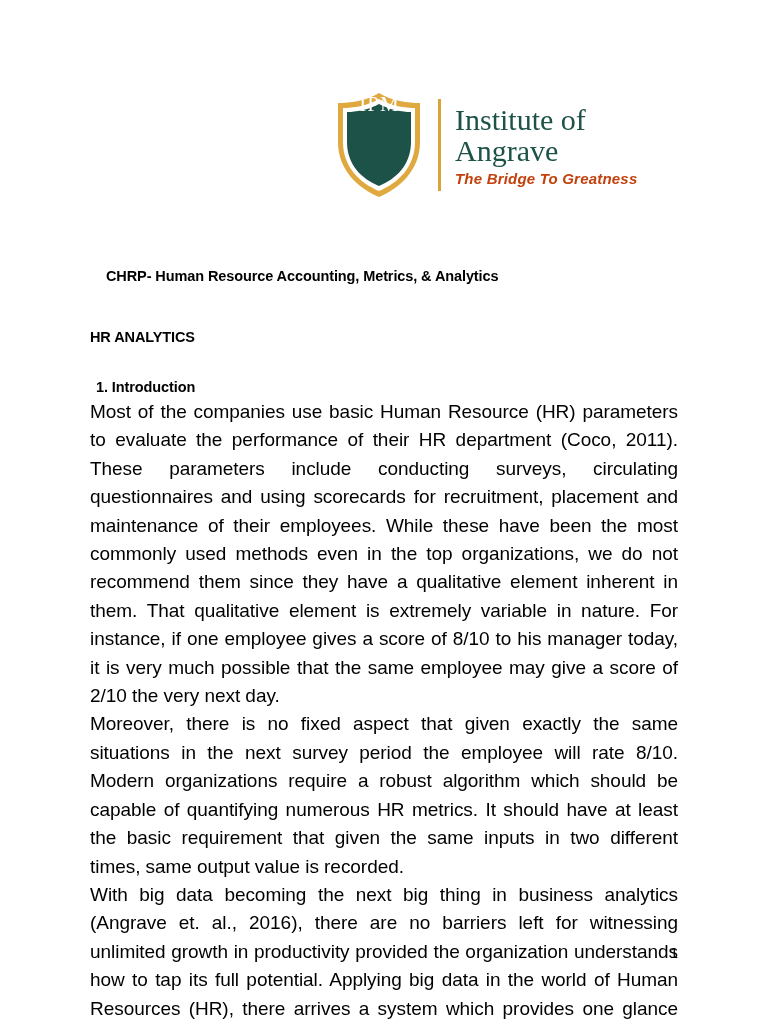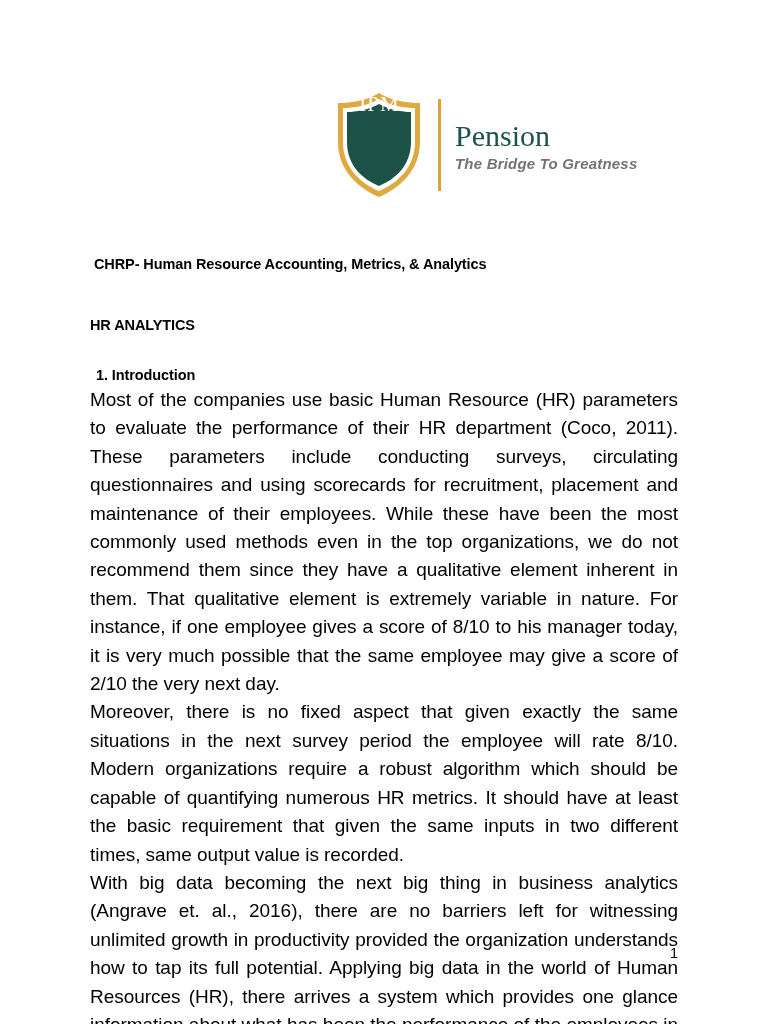--- a/index.html
+++ b/index.html
@@ -90,41 +90,41 @@
   }
 
   .wordmark-line .reg-dot {
     color: #4e8b5c;
   }
 
   .logo-tagline {
     font-family: "Liberation Sans", sans-serif;
     font-style: italic;
     font-weight: bold;
-    color: #737373;
+    color: #c2410c;
     font-size: 15px;
     line-height: 18px;
     margin-top: 4px;
     letter-spacing: 0.2px;
     white-space: nowrap;
   }
 
   
   .content {
     position: absolute;
     left: 90px;
     top: 250px;
     width: 588px;
   }
 
   .doc-title {
     font-size: 14.5px;
     font-weight: bold;
     line-height: 21px;
-    margin: 4px;
+    margin: 16px;
     letter-spacing: -0.1px;
   }
 
   .section-title {
     font-size: 14.5px;
     font-weight: bold;
     line-height: 21px;
     margin: 40px 0 0 0;
     letter-spacing: -0.1px;
   }
@@ -173,21 +173,22 @@
         <path d="M49 3 C36 11, 20 13, 8 13 L8 52 C8 80, 28 98, 49 107 C70 98, 90 80, 90 52 L90 13 C78 13, 62 11, 49 3 Z" fill="#e0a93f"></path>
         <path d="M49 9 C37 16, 23 18, 13 18 L13 52 C13 77, 30 93, 49 101 C68 93, 85 77, 85 52 L85 18 C75 18, 61 16, 49 9 Z" fill="#ffffff"></path>
         <path d="M49 14 C38 20, 26 22, 17 22 L17 52 C17 75, 32 89, 49 96 C66 89, 81 75, 81 52 L81 22 C72 22, 60 20, 49 14 Z" fill="#1d5248"></path>
       </svg>
       <span class="shield-text">IPM</span>
     </div>
 
     <div class="logo-divider"></div>
 
     <div class="logo-words">
-      <div class="wordmark-line">Pension</div>
+      <div class="wordmark-line">Institute of</div>
+      <div class="wordmark-line">Angrave</div>
       <div class="logo-tagline">The Bridge To Greatness</div>
     </div>
 
   </div>
 
   <div class="content">
 
     <h1 class="doc-title">CHRP- Human Resource Accounting, Metrics, &amp; Analytics</h1>
 
     <h2 class="section-title">HR ANALYTICS</h2>

